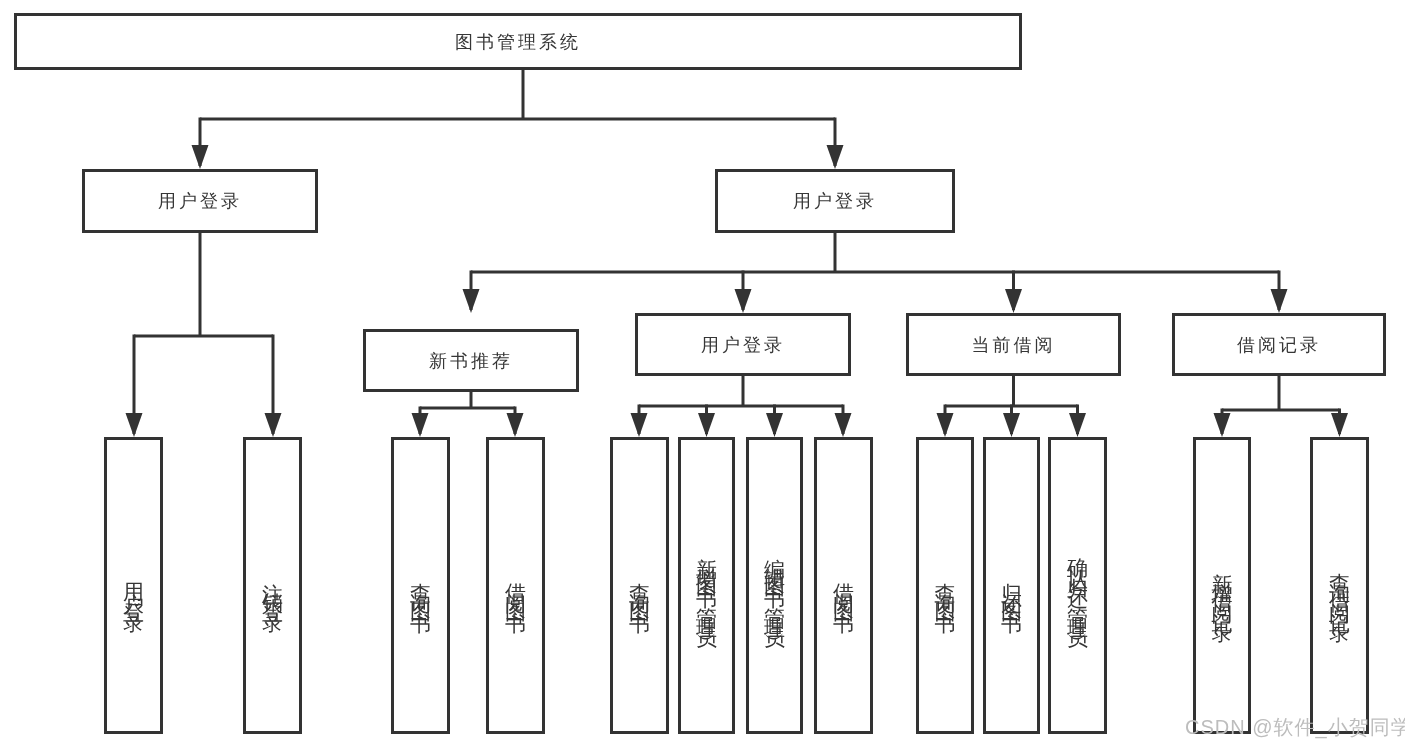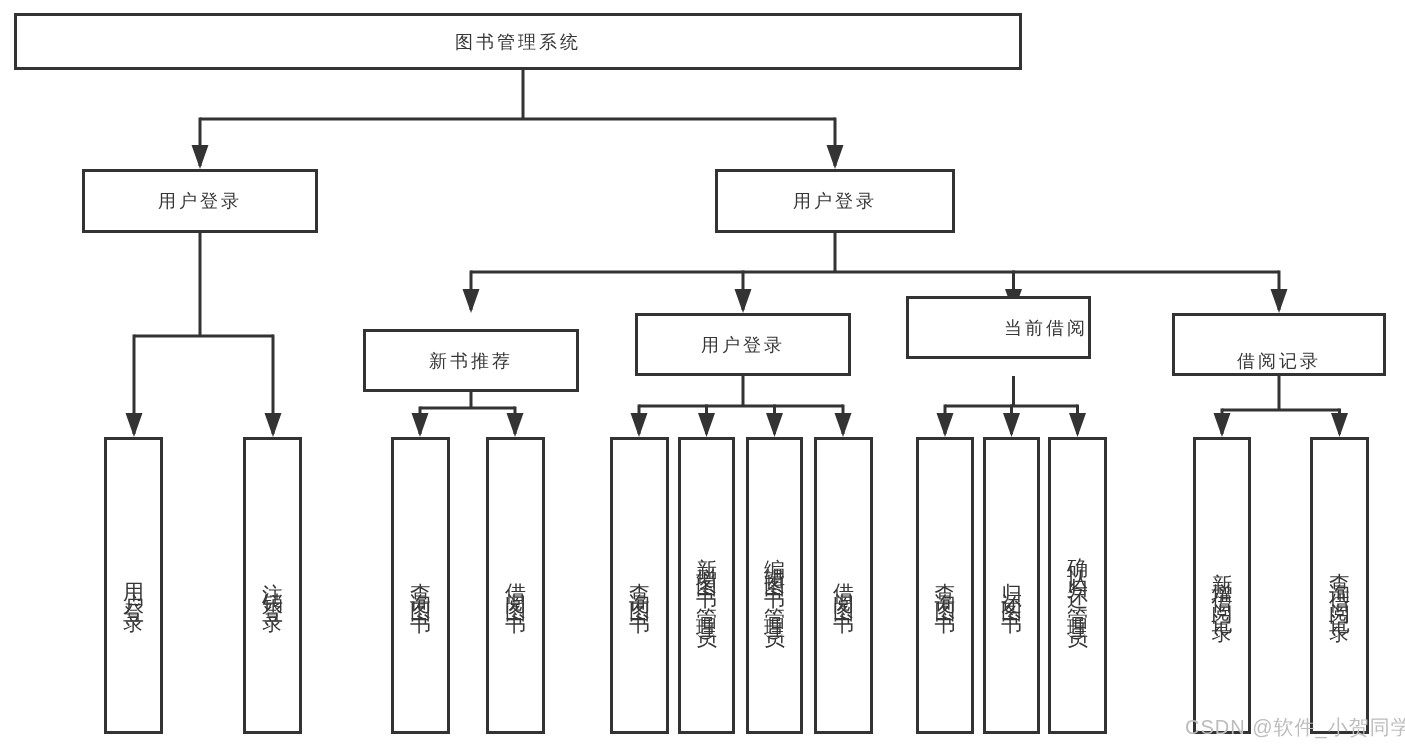--- a/index.html
+++ b/index.html
@@ -34,22 +34,22 @@
     font-size: 21px;
     letter-spacing: 10px;
     white-space: nowrap;
   }
   
   .n-root   { left: 14px;  top: 13px;  width: 1008px; height: 57px; }
   .n-ulogin { left: 82px;  top: 169px; width: 236px;  height: 64px; }
   .n-bmgmt  { left: 715px; top: 169px; width: 240px;  height: 64px; }
   .n-rec    { left: 363px; top: 313px; width: 216px;  height: 63px; margin-top: 16px; }
   .n-bb     { left: 635px; top: 313px; width: 216px;  height: 63px; }
-  .n-cb     { left: 906px; top: 296px; width: 185px;  height: 63px; justify-content: flex-end; }
-  .n-br     { left: 1172px;top: 313px; width: 214px;  height: 63px; align-items: flex-end; }
+  .n-cb     { left: 906px; top: 313px; width: 215px;  height: 63px; }
+  .n-br     { left: 1172px;top: 313px; width: 214px;  height: 63px; }
   .vnode    { top: 437px; height: 297px; width: 59px; }
   .n-ul-login   { left: 104px; }
   .n-ul-logout  { left: 243px; }
   .n-rec-query  { left: 391px; }
   .n-rec-borrow { left: 486px; }
   .n-bb-query   { left: 610px; }
   .n-bb-add     { left: 678px; width: 57px; }
   .n-bb-edit    { left: 746px; width: 57px; }
   .n-bb-borrow  { left: 814px; }
   .n-cb-query   { left: 916px; width: 58px; }

